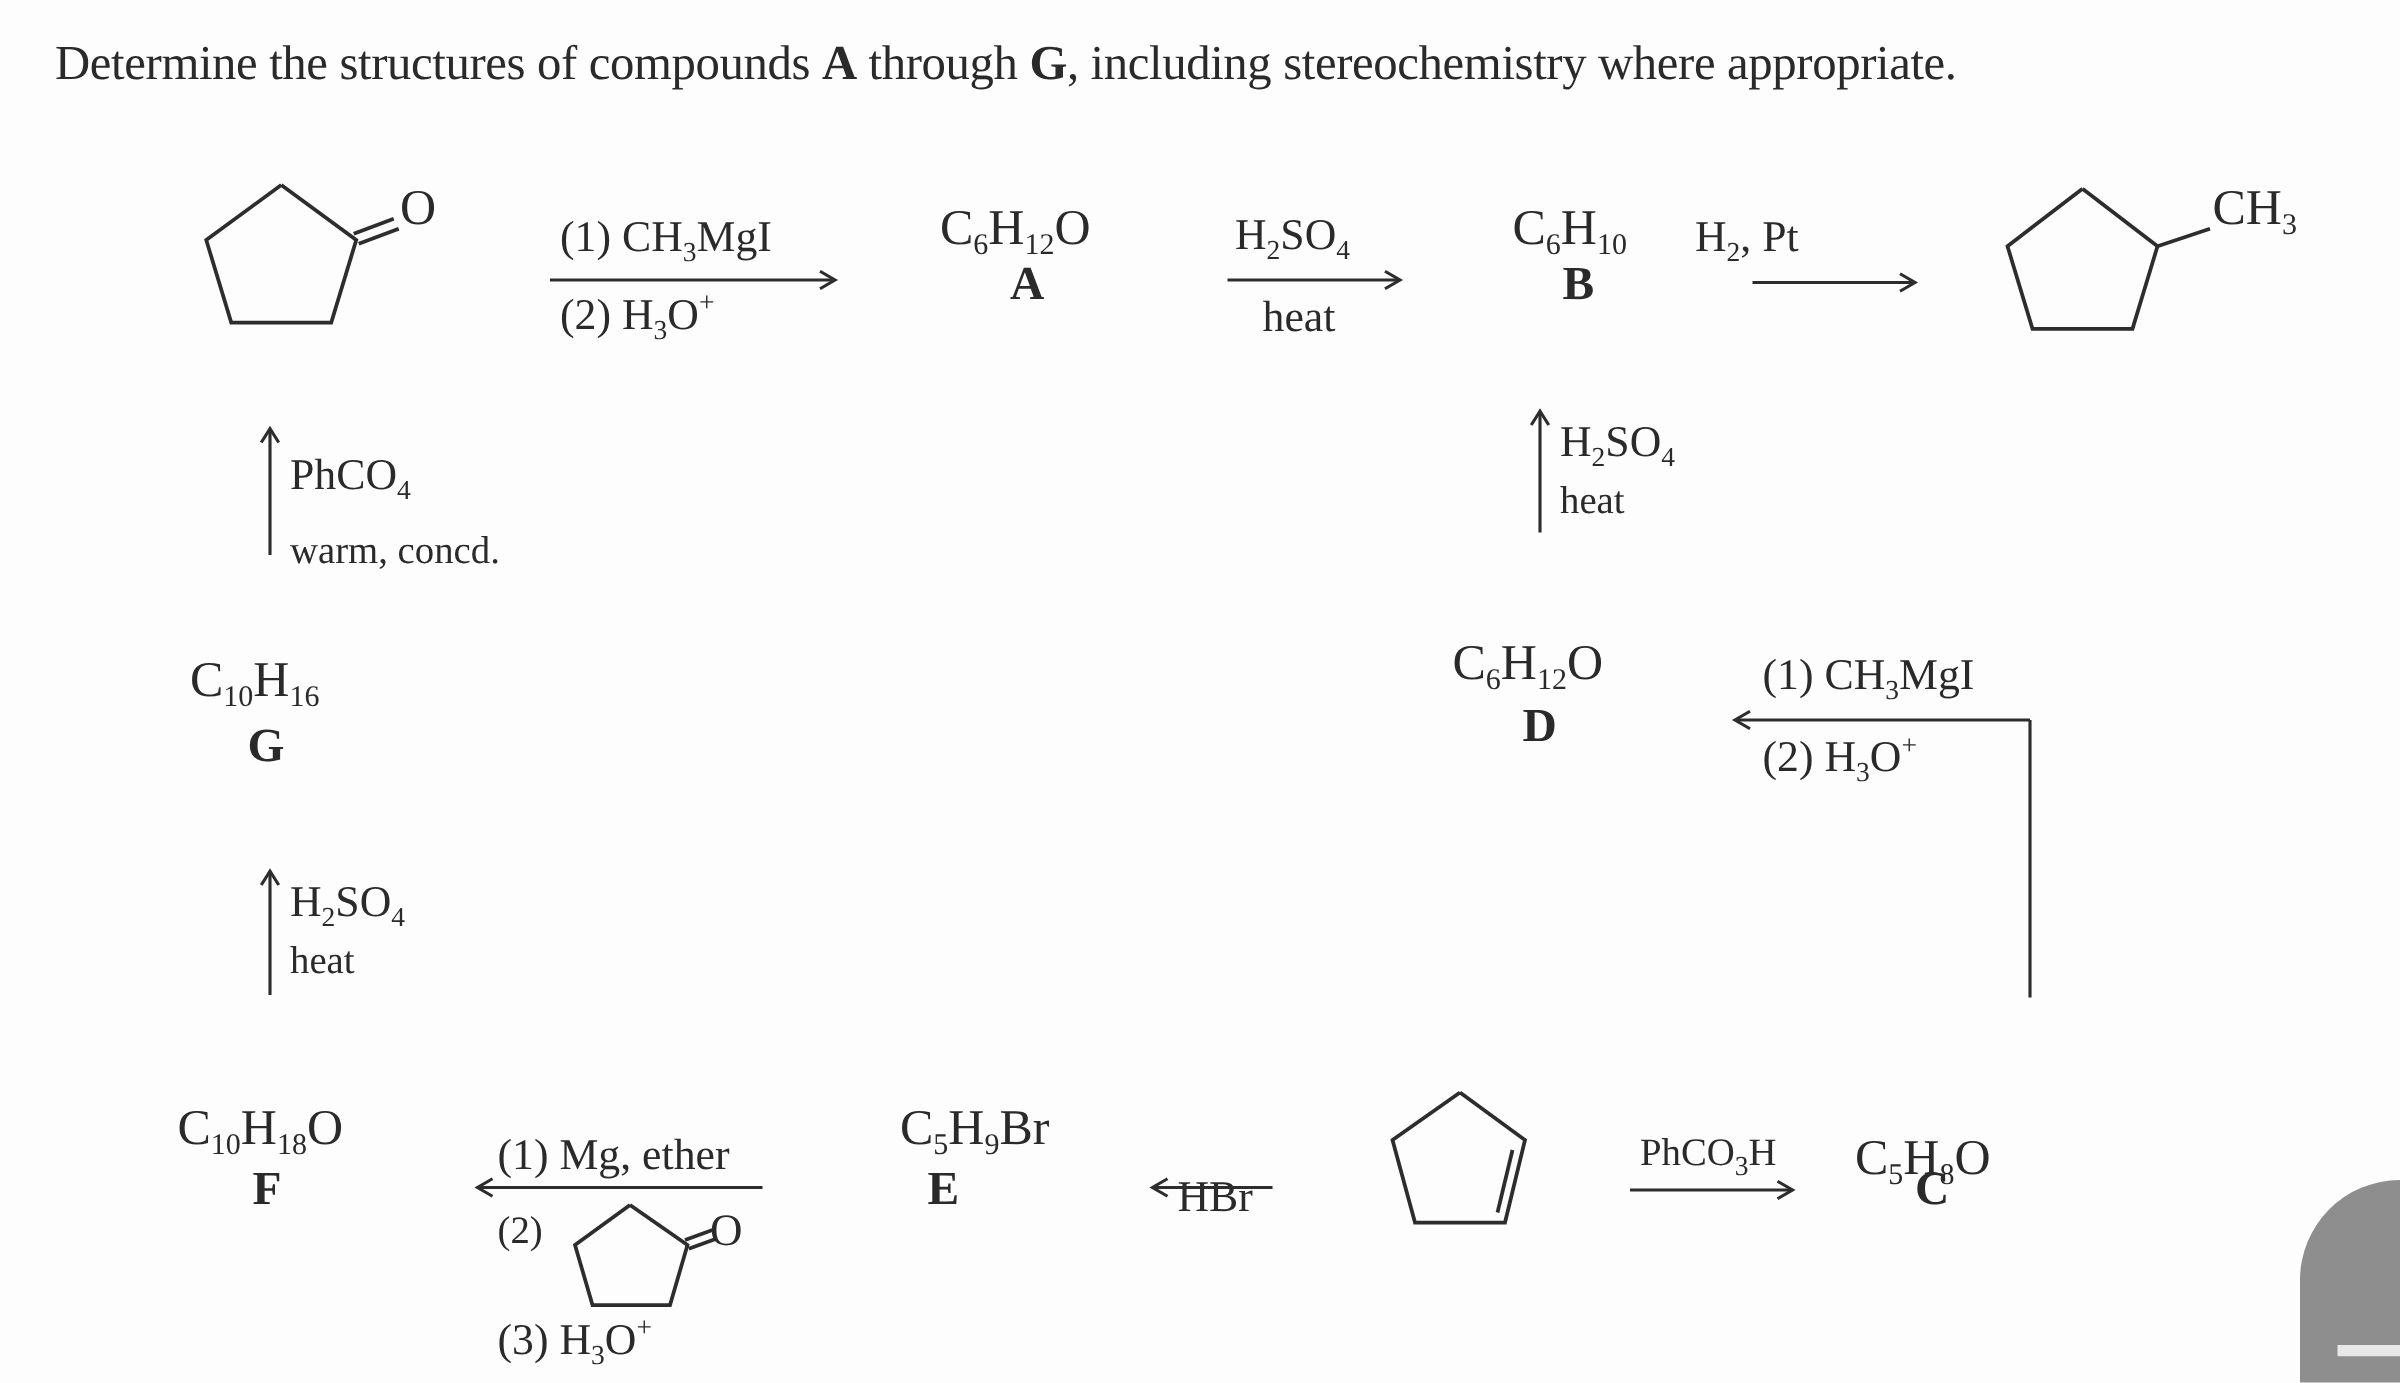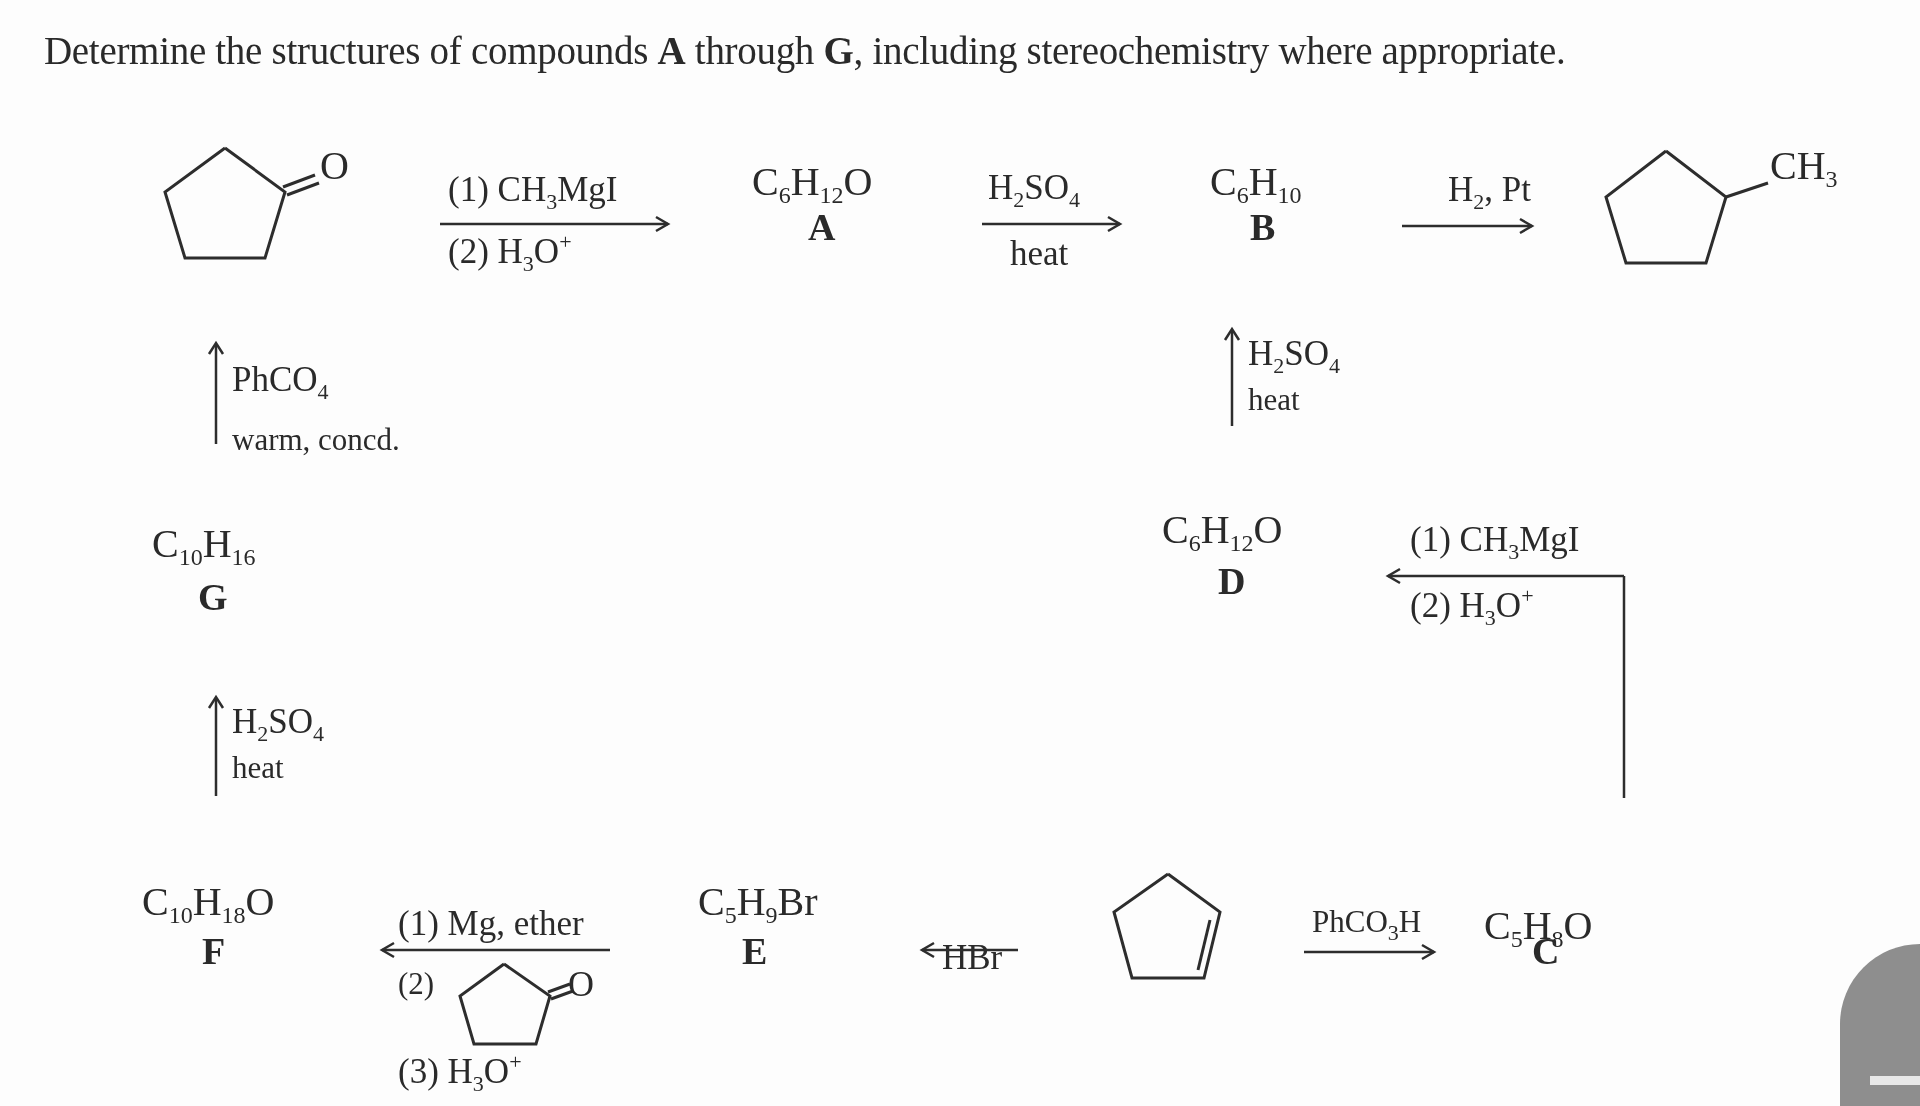--- a/index.html
+++ b/index.html
@@ -52,21 +52,21 @@
 <div class="abs reag" style="left:988px;top:168px;"><span>H</span><sub>2</sub><span>SO</span><sub>4</sub></div>
 <svg style="left:980px;top:214px;width:150px;height:20px;">
   <line class="thin" x1="2" y1="10" x2="140" y2="10"></line>
     <polyline class="thin" points="128,3 140,10 128,17"></polyline>
 </svg>
 <div class="abs reag" style="left:1010px;top:234px;">heat</div>
 
 <div class="abs formula" style="left:1210px;top:160px;"><span>C</span><sub>6</sub><span>H</span><sub>10</sub></div>
 <div class="abs label" style="left:1250px;top:206px;">B</div>
 
-<div class="abs reag" style="left:1448px;top:170px;font-family:Liberation Serif, serif;"><span>H</span><sub>2</sub><span>, Pt</span></div>
+<div class="abs reag" style="left:1356px;top:170px;font-family:Liberation Serif, serif;"><span>H</span><sub>2</sub><span>, Pt</span></div>
 <svg style="left:1400px;top:216px;width:140px;height:20px;">
   <line class="thin" x1="2" y1="10" x2="132" y2="10"></line>
     <polyline class="thin" points="120,3 132,10 120,17"></polyline>
 </svg>
 
 <svg style="left:1590px;top:145px;width:220px;height:130px;">
   <polyline class="line" points="76,6 136,52 116,118 36,118 16,52 76,6"></polyline>
   <line class="line" x1="136" y1="52" x2="178" y2="38"></line>
 </svg>
 <div class="abs formula" style="left:1770px;top:144px;"><span>CH</span><sub>3</sub></div>
@@ -116,21 +116,21 @@
 </svg>
 <div class="abs reag small" style="left:398px;top:964px;">(2)</div>
 <svg style="left:452px;top:958px;width:150px;height:100px;">
   <polyline class="line" points="52,6 98,38 84,86 22,86 8,38 52,6"></polyline>
   <line class="line" x1="96" y1="34" x2="118" y2="26"></line>
   <line class="line" x1="99" y1="41" x2="121" y2="33"></line>
 </svg>
 <div class="abs formula" style="left:568px;top:962px;font-size:36px;">O</div>
 <div class="abs reag" style="left:398px;top:1052px;"><span>(3) H</span><sub>3</sub><span>O</span><sup>+</sup></div>
 
-<div class="abs formula" style="left:698px;top:880px;"><span>C</span><sub>5</sub><span>H</span><sub>9</sub><span>Br</span></div>
+<div class="abs formula" style="left:720px;top:880px;"><span>C</span><sub>5</sub><span>H</span><sub>9</sub><span>Br</span></div>
 <div class="abs label" style="left:742px;top:930px;">E</div>
 
 <div class="abs reag" style="left:942px;top:906px;margin-top:32px;">HBr</div>
 <svg style="left:918px;top:940px;width:106px;height:20px;">
   <line class="thin" x1="4" y1="10" x2="100" y2="10"></line>
     <polyline class="thin" points="16,3 4,10 16,17"></polyline>
 </svg>
 
 <svg style="left:1100px;top:866px;width:140px;height:130px;">
   <polyline class="line" points="68,8 120,46 104,112 32,112 14,46 68,8"></polyline>

